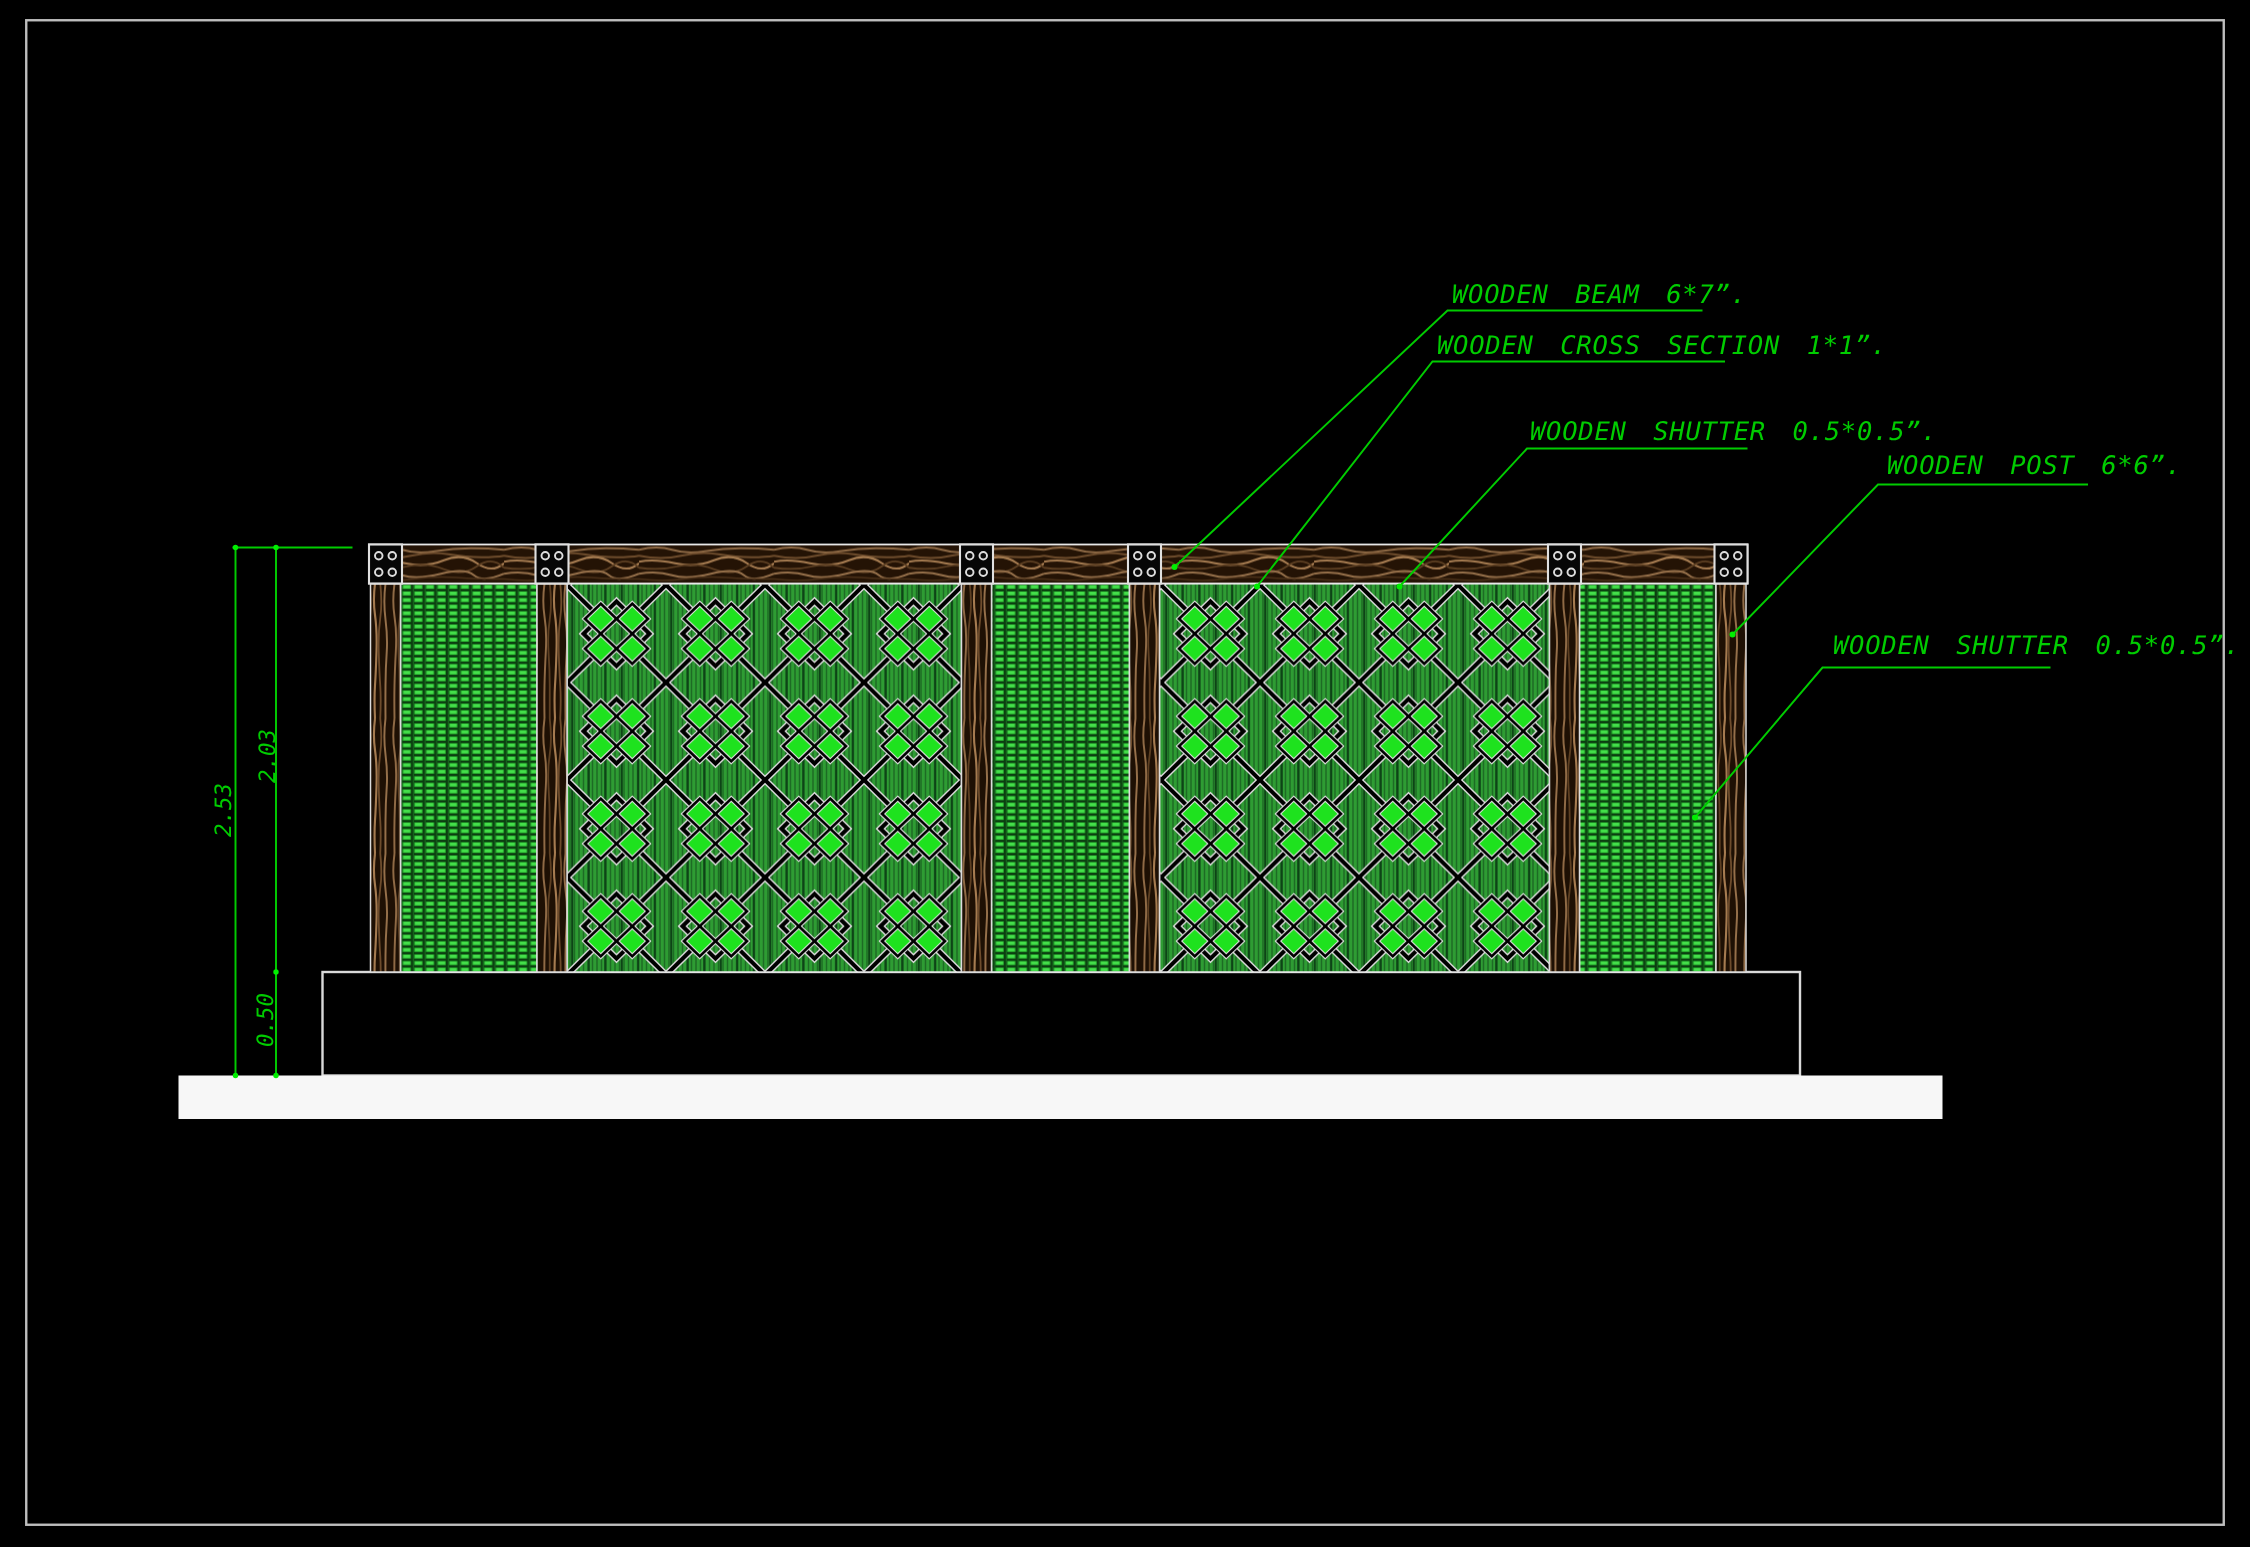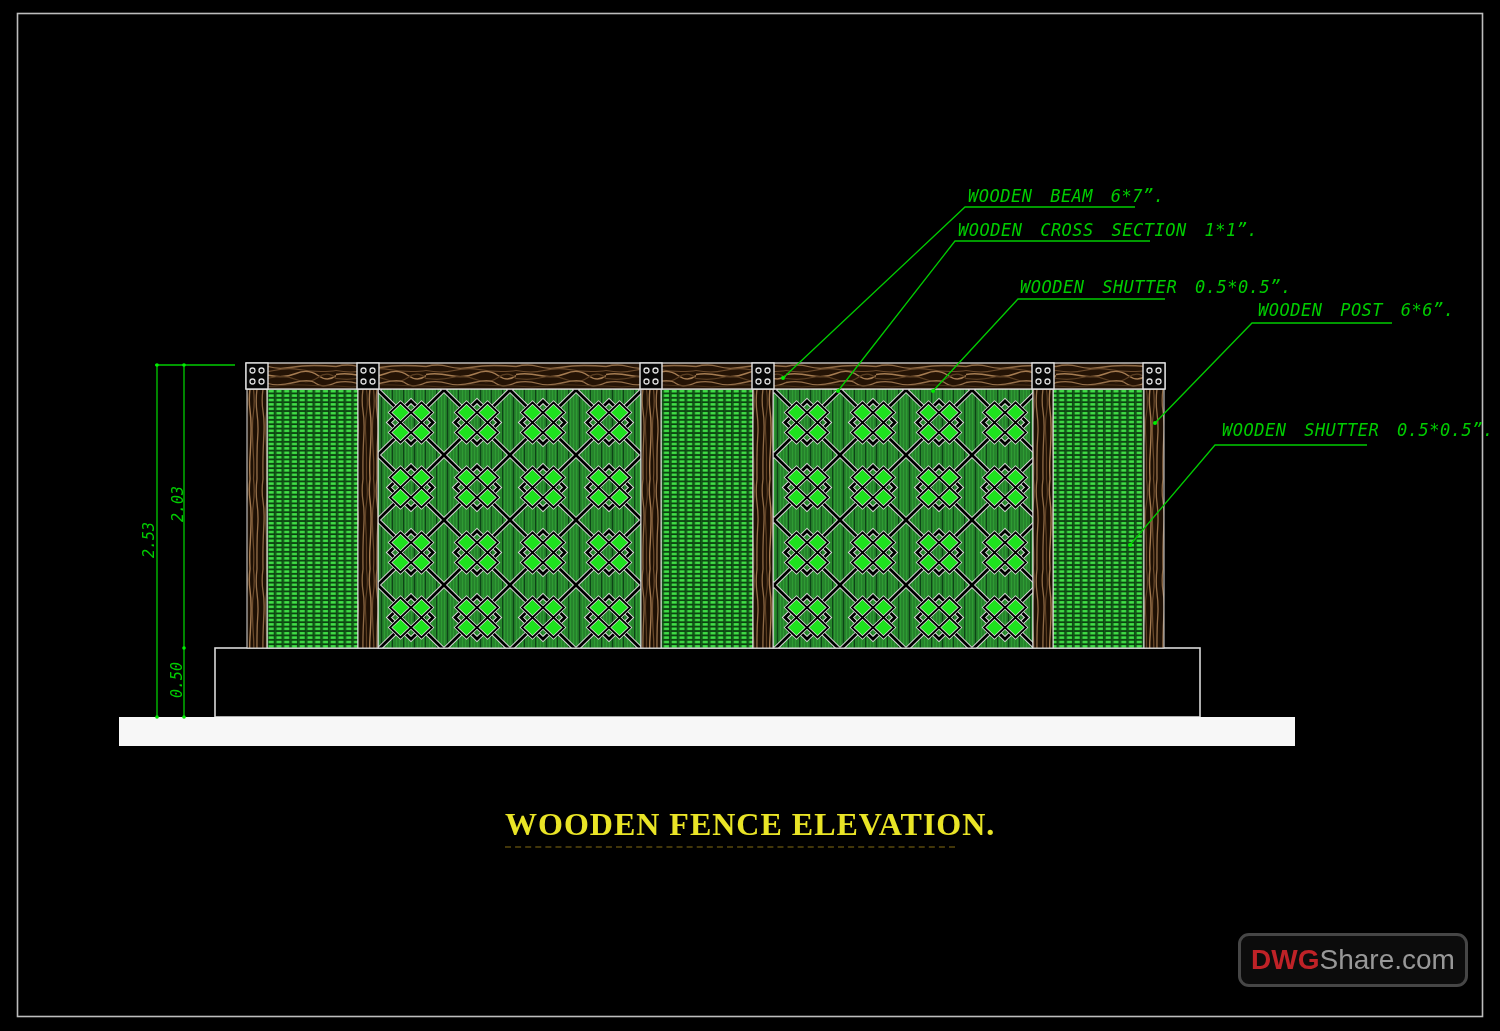--- a/index.html
+++ b/index.html
@@ -168,21 +168,16 @@
     <circle class="gdot" cx="1155" cy="423" r="2"></circle>
     <text class="ann" x="1258" y="316">WOODEN POST 6*6”.</text>
 
     <path class="gline" d="M1130,545 1215,445 H1367"></path>
     <circle class="gdot" cx="1130" cy="545" r="2"></circle>
     <text class="ann" x="1222" y="436">WOODEN SHUTTER 0.5*0.5”.</text>
   </g>
 </svg>
 
 
-<div class="drawing-title">WOODEN FENCE ELEVATION.</div>
 
 
-<div class="logo">
-  <span class="dwg">DWG</span>
-      <span class="share">Share.com</span>
-</div>
 
 </div>
 
 </body></html>

